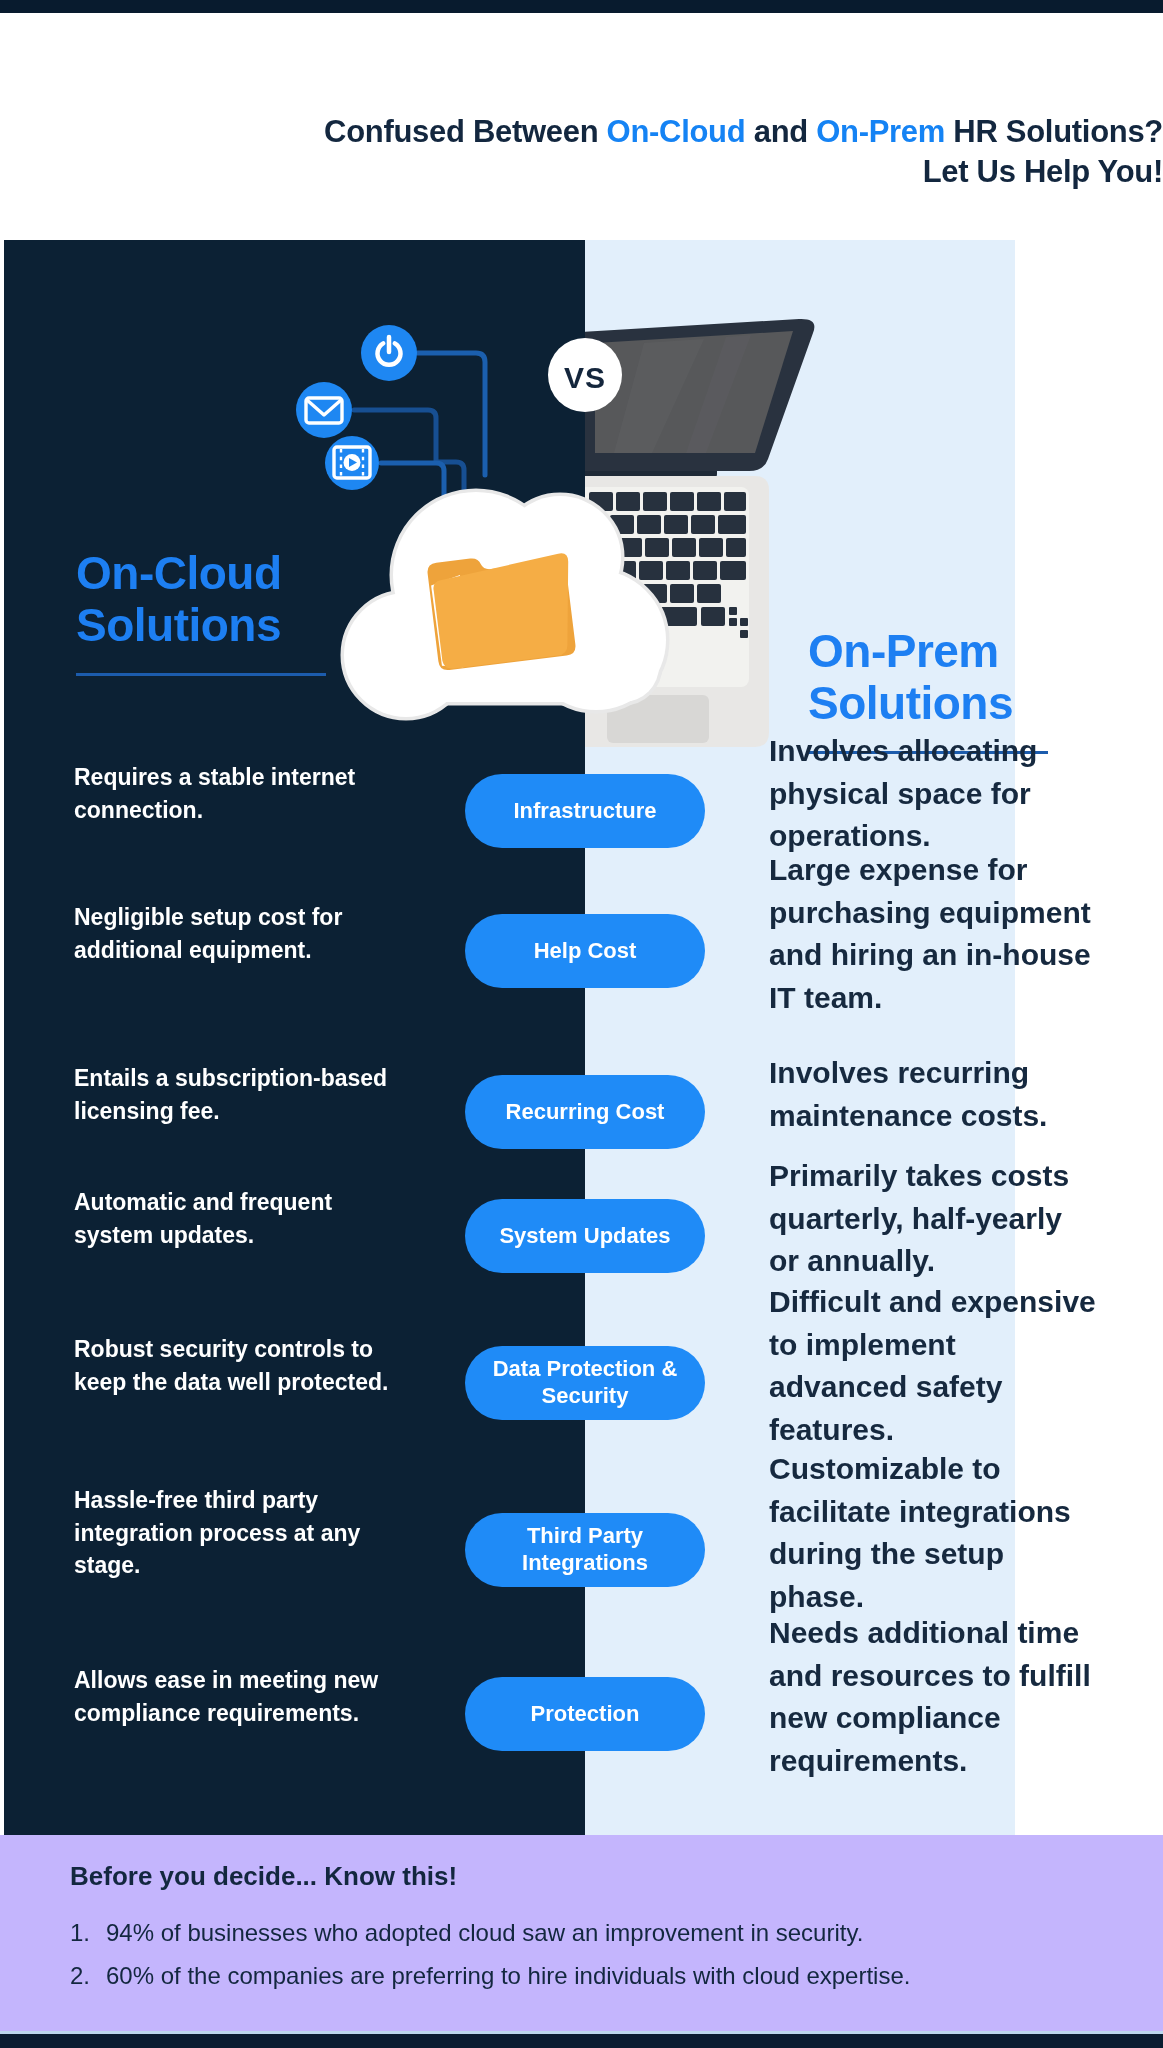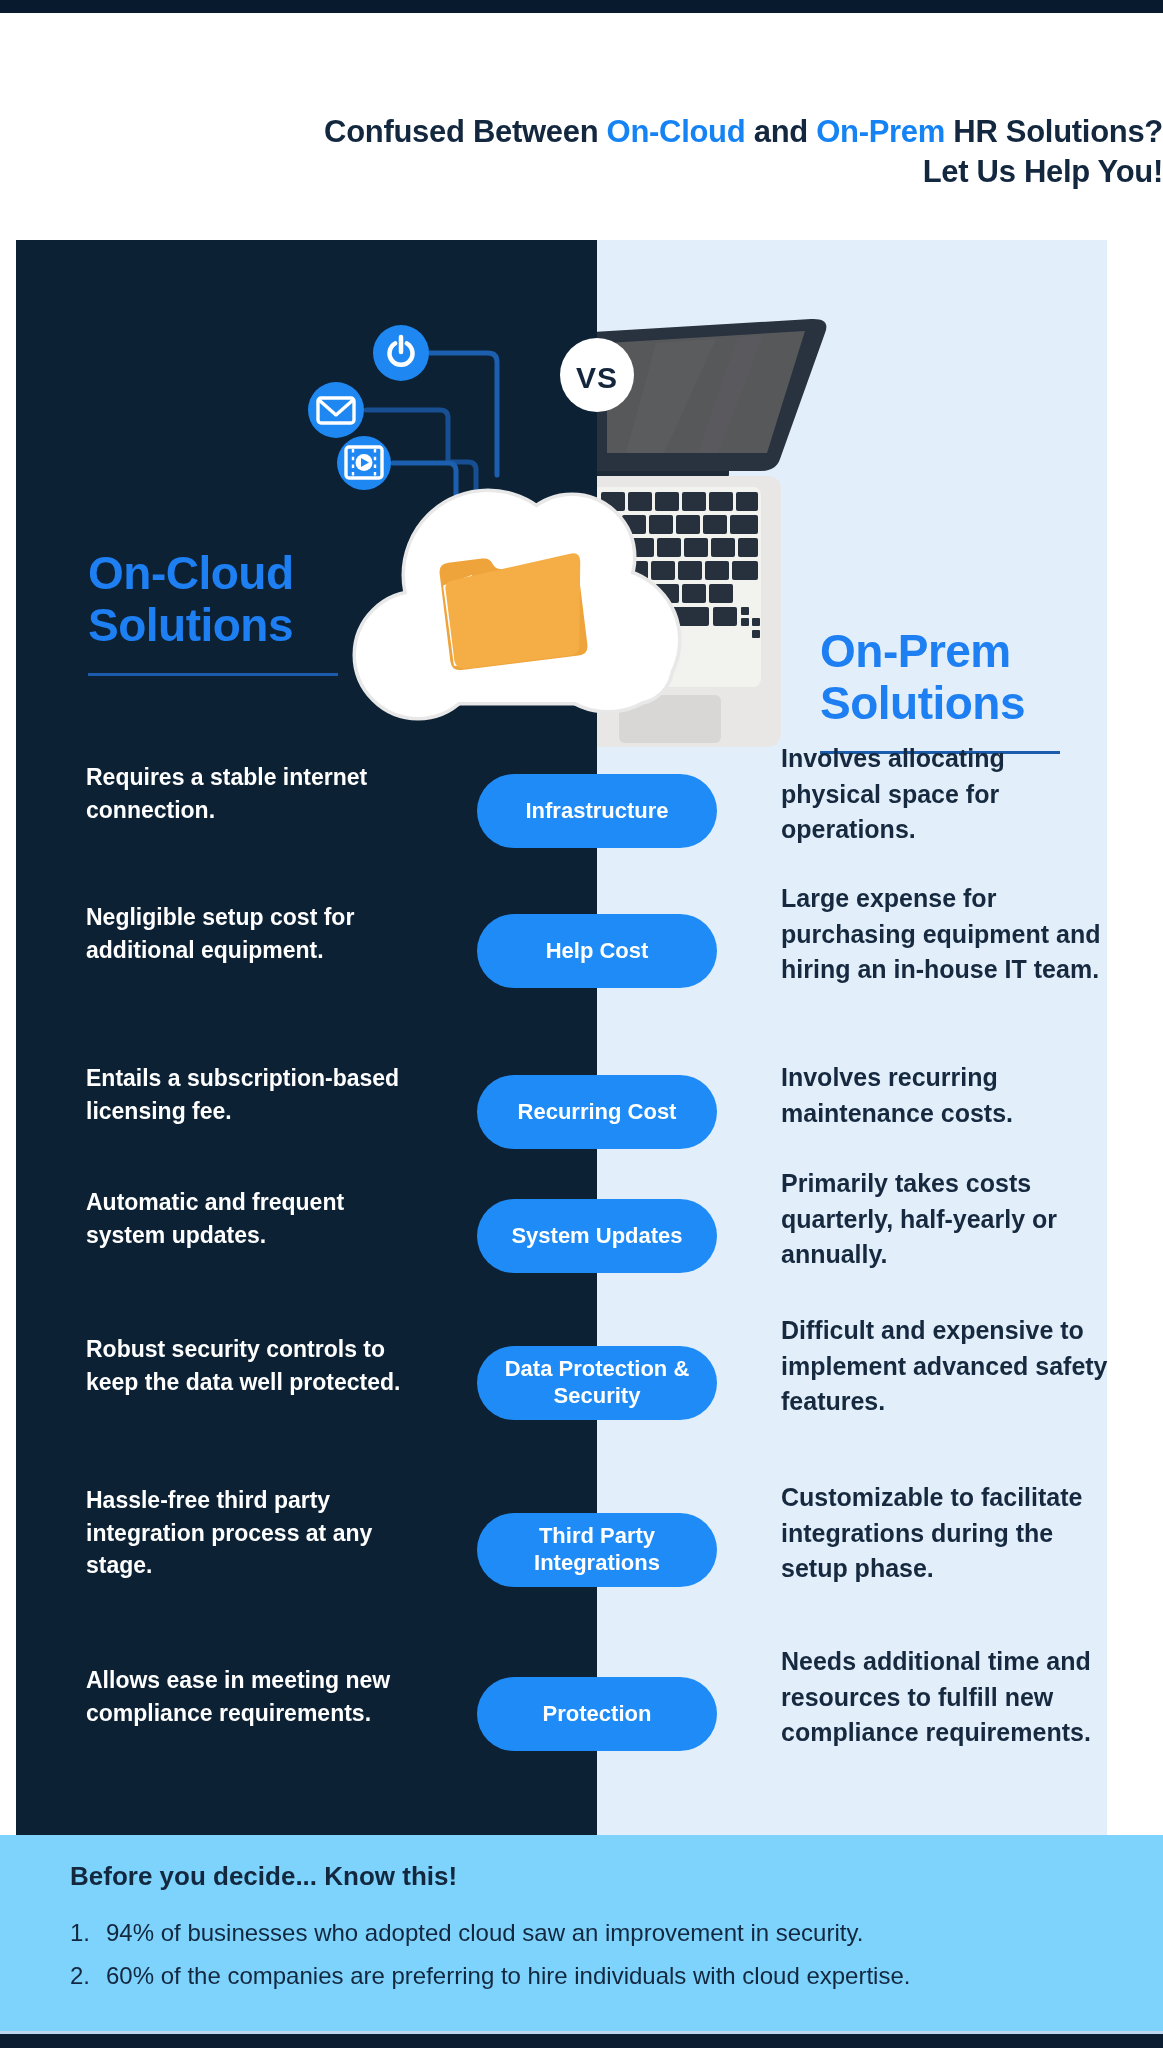--- a/index.html
+++ b/index.html
@@ -14,45 +14,45 @@
   
   .logo-row{position:absolute;top:28px;left:0;width:100%;display:flex;
             justify-content:center;align-items:center;gap:14px;}
   .logo-mark{display:block;}
   .logo-text{font-size:37px;font-weight:800;color:#0e2138;letter-spacing:-0.5px;}
   .headline{position:absolute;top:112px;left:0;width:100%;text-align:right;
             font-size:31px;font-weight:800;color:#13273f;line-height:1.3;letter-spacing:-0.3px;}
   .headline .hl{color:#1583f4;}
 
   
-  .compare{position:absolute;top:240px;left:16px;width:1091px;height:1595px;}
+  .compare{position:absolute;top:240px;left:4px;width:1011px;height:1595px;}
   .bg-left{position:absolute;top:0;left:0;width:581px;height:100%;background:#0c2134;}
   .bg-right{position:absolute;top:0;left:581px;right:0;height:100%;background:#e2effb;}
   .hero{position:absolute;top:0;left:0;z-index:1;}
 
   .side-title{position:absolute;z-index:2;font-size:46px;font-weight:800;
               line-height:1.12;color:#1d7ff2;letter-spacing:-0.5px;}
   .side-title .rule{height:3px;background:#1c5cad;margin-top:22px;}
   .title-cloud{left:72px;top:308px;}
   .title-cloud .rule{width:250px;}
   .title-prem{left:804px;top:386px;}
   .title-prem .rule{width:240px;}
 
   .row{position:absolute;left:0;width:100%;height:0;z-index:2;}
   .cell-left{position:absolute;left:70px;width:330px;transform:translateY(-50%);
              color:#ffffff;font-size:23px;font-weight:700;line-height:1.42;}
   .pill{position:absolute;left:461px;width:240px;min-height:74px;transform:translateY(-50%);
         background:#1f8bf7;border-radius:40px;display:flex;align-items:center;justify-content:center;
         text-align:center;color:#ffffff;font-size:22px;font-weight:700;line-height:1.22;
         padding:4px 16px;box-sizing:border-box;margin-top:17px;}
   .cell-right{position:absolute;left:765px;width:330px;transform:translateY(-50%);
-              color:#16293f;font-size:25px;font-weight:600;line-height:1.42;}
-
-  
-  .note{position:absolute;top:1835px;left:0;width:100%;height:196px;background:#7dd3fc;}
+              color:#16293f;font-size:30px;font-weight:600;line-height:1.42;}
+
+  
+  .note{position:absolute;top:1835px;left:0;width:100%;height:196px;background:#c4b5fd;}
   .note-heading{position:absolute;left:70px;top:26px;font-size:26px;font-weight:800;color:#13273f;}
   .note-item{position:absolute;left:70px;display:flex;font-size:24px;font-weight:500;color:#13273f;}
   .note-item .num{width:36px;flex:0 0 36px;}
   .note-item .stat{font-weight:400;}
   .note-item-1{top:84px;}
   .note-item-2{top:127px;}
 </style>
 </head>
 <body>
 

